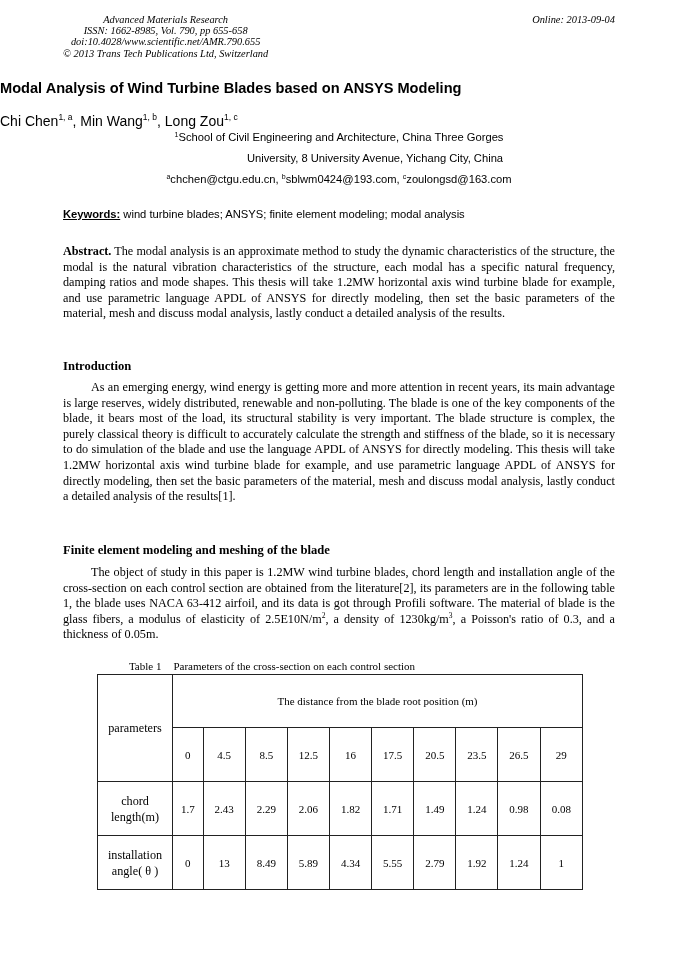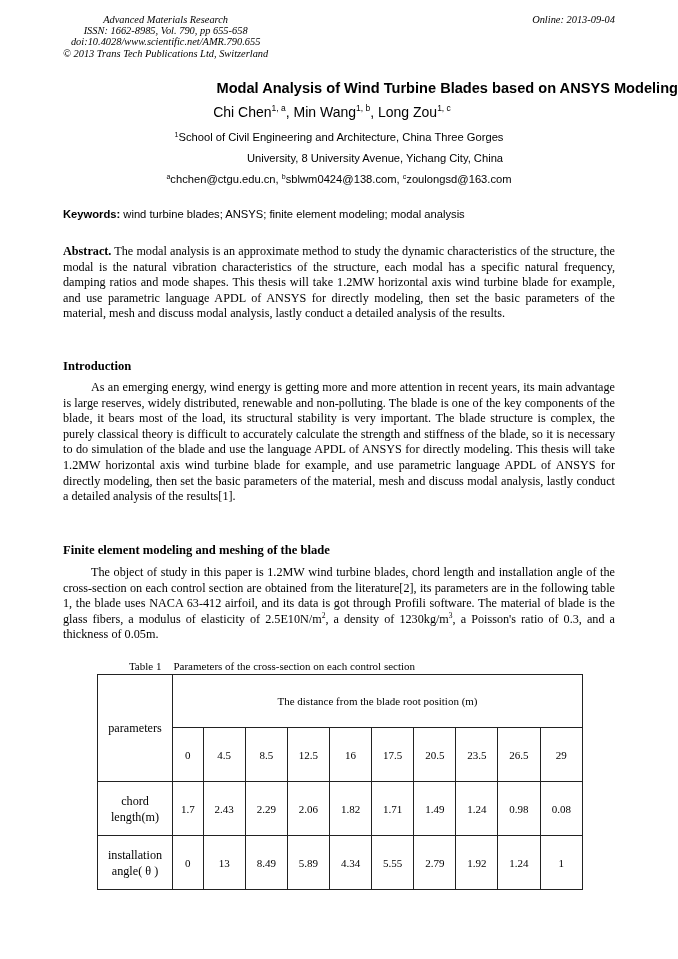--- a/index.html
+++ b/index.html
@@ -1,28 +1,28 @@
 <!DOCTYPE html>
 <html><head>
 <meta charset="utf-8">
 <style>
   html, body { margin: 0; padding: 0; background: #ffffff; }
   body { width: 678px; height: 959px; position: relative; overflow: hidden; color: #000; }
 
   .header-left { position: absolute; left: 63px; top: 14px; font-family: "Liberation Serif", serif; font-style: italic; font-size: 10.4px; line-height: 11.2px; text-align: center; }
   .header-right { position: absolute; right: 63px; top: 14px; font-family: "Liberation Serif", serif; font-style: italic; font-size: 10.4px; line-height: 11.2px; }
 
-  .title { position: absolute; left: 0; width: 678px; top: 80px; text-align: right; font-family: "Liberation Sans", sans-serif; font-weight: bold; font-size: 14.6px; }
-  .authors { position: absolute; left: 0; width: 664px; top: 104px; text-align: center; font-family: "Liberation Sans", sans-serif; font-size: 14px; }
+  .title { position: absolute; left: 0; width: 678px; top: 80px; text-align: left; font-family: "Liberation Sans", sans-serif; font-weight: bold; font-size: 14.6px; }
+  .authors { position: absolute; left: 0; width: 664px; top: 113px; text-align: left; font-family: "Liberation Sans", sans-serif; font-size: 14px; }
   .authors sup { font-size: 8.5px; vertical-align: 6px; line-height: 0; }
   .aff { position: absolute; left: 0; width: 678px; text-align: center; font-family: "Liberation Sans", sans-serif; font-size: 11.2px; }
   .aff sup { font-size: 7px; vertical-align: 4px; line-height: 0; }
 
   .keywords { position: absolute; left: 63px; top: 208px; font-family: "Liberation Sans", sans-serif; font-size: 11.2px; }
-  .keywords b { font-weight: bold; }
+  .keywords b { font-weight: bold; text-decoration: underline; }
 
   .para { position: absolute; left: 63px; width: 552px; font-family: "Liberation Serif", serif; font-size: 12.2px; line-height: 15.6px; text-align: justify; }
   .para.indent { text-indent: 28px; }
   .para b { font-weight: bold; }
   .para sup { font-size: 7.5px; vertical-align: 5px; line-height: 0; }
 
   .heading { position: absolute; left: 63px; font-family: "Liberation Serif", serif; font-weight: bold; font-size: 12.6px; }
 
   .caption { position: absolute; left: 0; width: 544px; top: 660px; text-align: center; font-family: "Liberation Serif", serif; font-size: 11px; }
   .caption .num { margin-right: 12px; }
@@ -50,21 +50,21 @@
 
 <div class="authors">
   <span>Chi Chen</span><sup>1, a</sup>, <span>Min Wang</span><sup>1, b</sup>, <span>Long Zou</span><sup>1, c</sup>
 </div>
 
 <div class="aff" style="top:131px;">
   <sup>1</sup><span>School of Civil Engineering and Architecture, China Three Gorges</span>
 </div>
 <div class="aff" style="top:152px;padding-left:36px;">University, 8 University Avenue, Yichang City, China</div>
 <div class="aff" style="top:173px;">
-  <sup>a</sup><span>chchen@ctgu.edu.cn</span>, <sup>b</sup><span>sblwm0424@138.com</span>, <sup>c</sup><span>zoulongsd@163.com</span>
+  <sup>a</sup><span>chchen@ctgu.edu.cn</span>, <sup>b</sup><span>sblwm0424@193.com</span>, <sup>c</sup><span>zoulongsd@163.com</span>
 </div>
 
 <div class="keywords">
   <b>Keywords:</b> <span>wind turbine blades; ANSYS; finite element modeling; modal analysis</span>
 </div>
 
 <div class="para" style="top:244px;">
   <b>Abstract.</b> <span>The modal analysis is an approximate method to study the dynamic characteristics of the structure, the modal is the natural vibration characteristics of the structure, each modal has a specific natural frequency, damping ratios and mode shapes. This thesis will take 1.2MW horizontal axis wind turbine blade for example, and use parametric language APDL of ANSYS for directly modeling, then set the basic parameters of the material, mesh and discuss modal analysis, lastly conduct a detailed analysis of the results.</span>
 </div>
 

